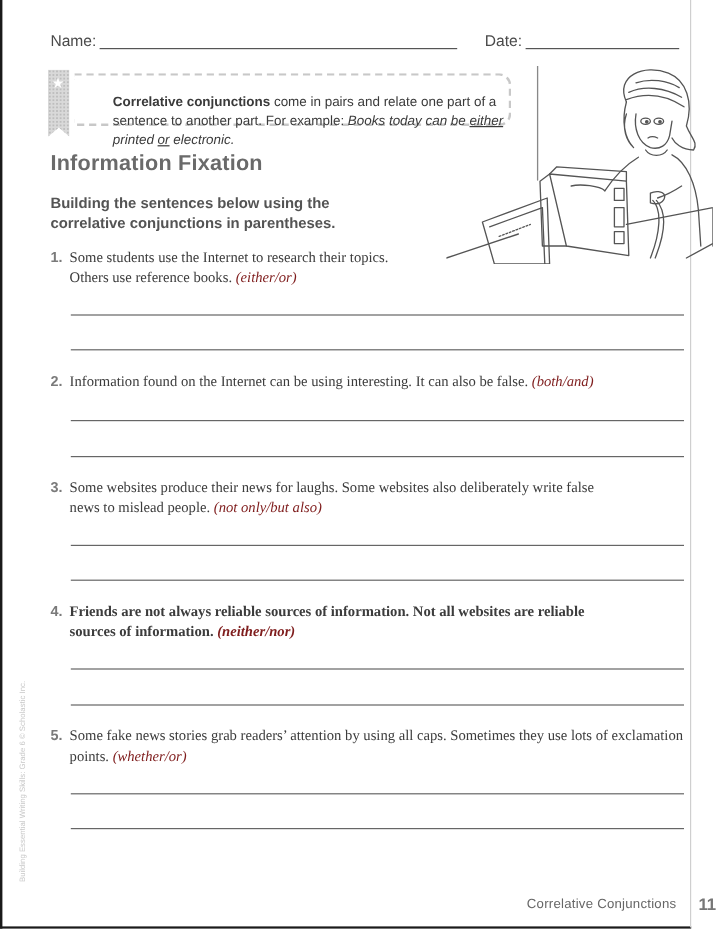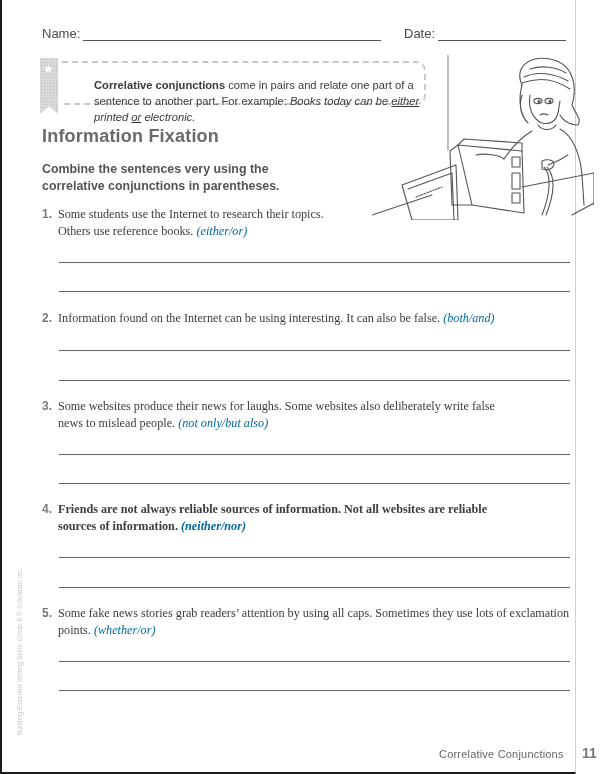--- a/index.html
+++ b/index.html
@@ -60,21 +60,21 @@
       font-size: 12.4px; line-height: 17px; font-weight: bold; color: #545454;
     }
 
     
     .illus { position: absolute; left: 370px; top: 55px; width: 222px; height: 165px; }
 
     
     .q { position: absolute; left: 40px; width: 520px; font-family: "Liberation Serif", serif; font-size: 12.2px; line-height: 17px; color: #3c3c3c; }
     .q .num { position: absolute; left: 0; top: 0; font-family: "Liberation Sans", sans-serif; color: #7a7a7a; font-weight: bold; font-size: 12px; }
     .q .txt { display: block; padding-left: 16px; }
-    .q .hint { font-style: italic; color: #0369a1; }
+    .q .hint { font-style: italic; color: #7f1d1d; }
     .answer-line { position: absolute; left: 57px; width: 511px; height: 0; border-top: 1.2px solid #666; }
 
     
     .footer-label { position: absolute; left: 437px; top: 748px; font-size: 11px; color: #666; letter-spacing: 0.2px; }
     .footer-page { position: absolute; left: 560px; top: 745px; font-size: 14px; font-weight: bold; color: #777; margin-left: 20px; }
     .side-credit {
       position: absolute; left: 14px; top: 735px; transform-origin: left top; transform: rotate(-90deg);
       font-size: 6.5px; color: #c8c8c8; white-space: nowrap;
     }
   </style>
@@ -94,21 +94,21 @@
 
   <div class="ribbon">
     <span class="star">★</span>
   </div>
   <div class="info-box"></div>
   <div class="info-text">
     <b>Correlative conjunctions</b><span> come in pairs and relate one part of a sentence to another part. For example: </span><i><span>Books today can be </span><u>either</u><span> printed </span><u>or</u><span> electronic.</span></i>
   </div>
 
   <div class="title">Information Fixation</div>
-  <div class="subtitle">Combine the sentences very using the correlative conjunctions in parentheses.</div>
+  <div class="subtitle">Building the sentences below using the correlative conjunctions in parentheses.</div>
 
   <svg class="illus" viewBox="0 0 222 165" fill="none" stroke="#555" stroke-width="1.1" stroke-linejoin="round" stroke-linecap="round">
 
     <line x1="76" y1="0" x2="76" y2="95" stroke="#888"></line>
 
     <path d="M150 30 C140 8, 165 -2, 185 6 C200 12, 206 30, 200 50 C204 60, 210 64, 206 70 C196 70, 190 64, 188 60"></path>
     <path d="M150 30 C146 45, 148 60, 156 68 C150 62, 146 52, 150 40"></path>
     <path d="M152 22 C165 16, 182 18, 196 26"></path>
     <path d="M150 28 C166 22, 183 24, 198 34"></path>
     <path d="M158 14 C170 10, 184 12, 194 18"></path>

